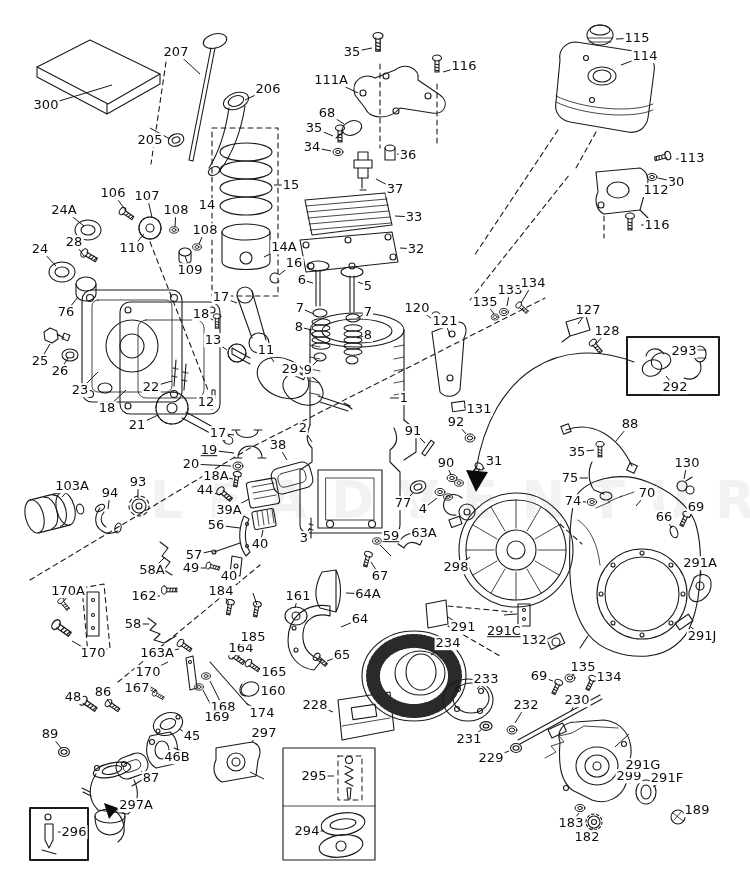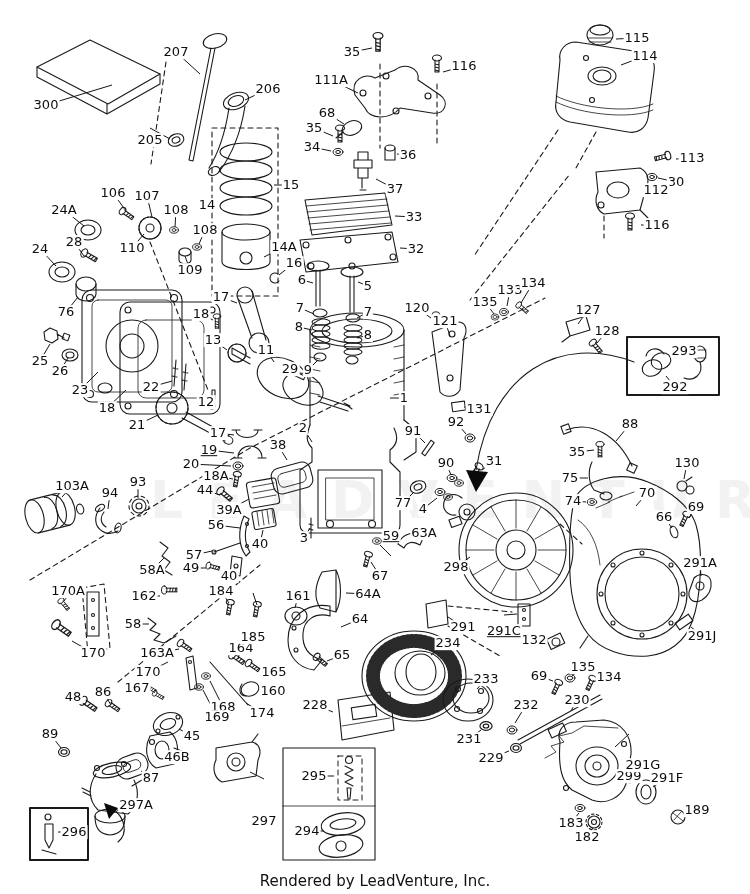--- a/index.html
+++ b/index.html
@@ -883,21 +883,21 @@
       <div class="part-label" style="left: 137px; top: 688px;">167</div>
       <div class="part-label" style="left: 73px; top: 697px;">48</div>
       <div class="part-label" style="left: 103px; top: 692px;">86</div>
       <div class="part-label" style="left: 223px; top: 707px;">168</div>
       <div class="part-label" style="left: 217px; top: 717px;">169</div>
       <div class="part-label" style="left: 262px; top: 713px;">174</div>
       <div class="part-label" style="left: 50px; top: 734px;">89</div>
       <div class="part-label" style="left: 192px; top: 736px;">45</div>
       <div class="part-label" style="left: 177px; top: 757px;">46B</div>
       <div class="part-label" style="left: 151px; top: 778px;">87</div>
-      <div class="part-label" style="left: 264px; top: 821px;">297</div>
+      <div class="part-label" style="left: 264px; top: 733px;">297</div>
       <div class="part-label" style="left: 136px; top: 805px;">297A</div>
       <div class="part-label" style="left: 74px; top: 832px;">296</div>
       <div class="part-label" style="left: 221px; top: 591px;">184</div>
       <div class="part-label" style="left: 253px; top: 593px; margin-top: 44px;">185</div>
       <div class="part-label" style="left: 298px; top: 596px;">161</div>
       <div class="part-label" style="left: 360px; top: 619px;">64</div>
       <div class="part-label" style="left: 342px; top: 655px;">65</div>
       <div class="part-label" style="left: 315px; top: 705px;">228</div>
       <div class="part-label" style="left: 448px; top: 643px;">234</div>
       <div class="part-label" style="left: 486px; top: 679px;">233</div>
@@ -908,14 +908,13 @@
       <div class="part-label" style="left: 314px; top: 776px;">295</div>
       <div class="part-label" style="left: 307px; top: 831px;">294</div>
       <div class="part-label" style="left: 629px; top: 734px; margin-top: 42px;">299</div>
       <div class="part-label" style="left: 643px; top: 765px;">291G</div>
       <div class="part-label" style="left: 667px; top: 778px;">291F</div>
       <div class="part-label" style="left: 697px; top: 810px;">189</div>
       <div class="part-label" style="left: 571px; top: 823px;">183</div>
       <div class="part-label" style="left: 587px; top: 837px;">182</div>
     </div>
 
-  <div class="footer">Rendered by LeadVenture, Inc.</div>
 </div>
 
 </body></html>

